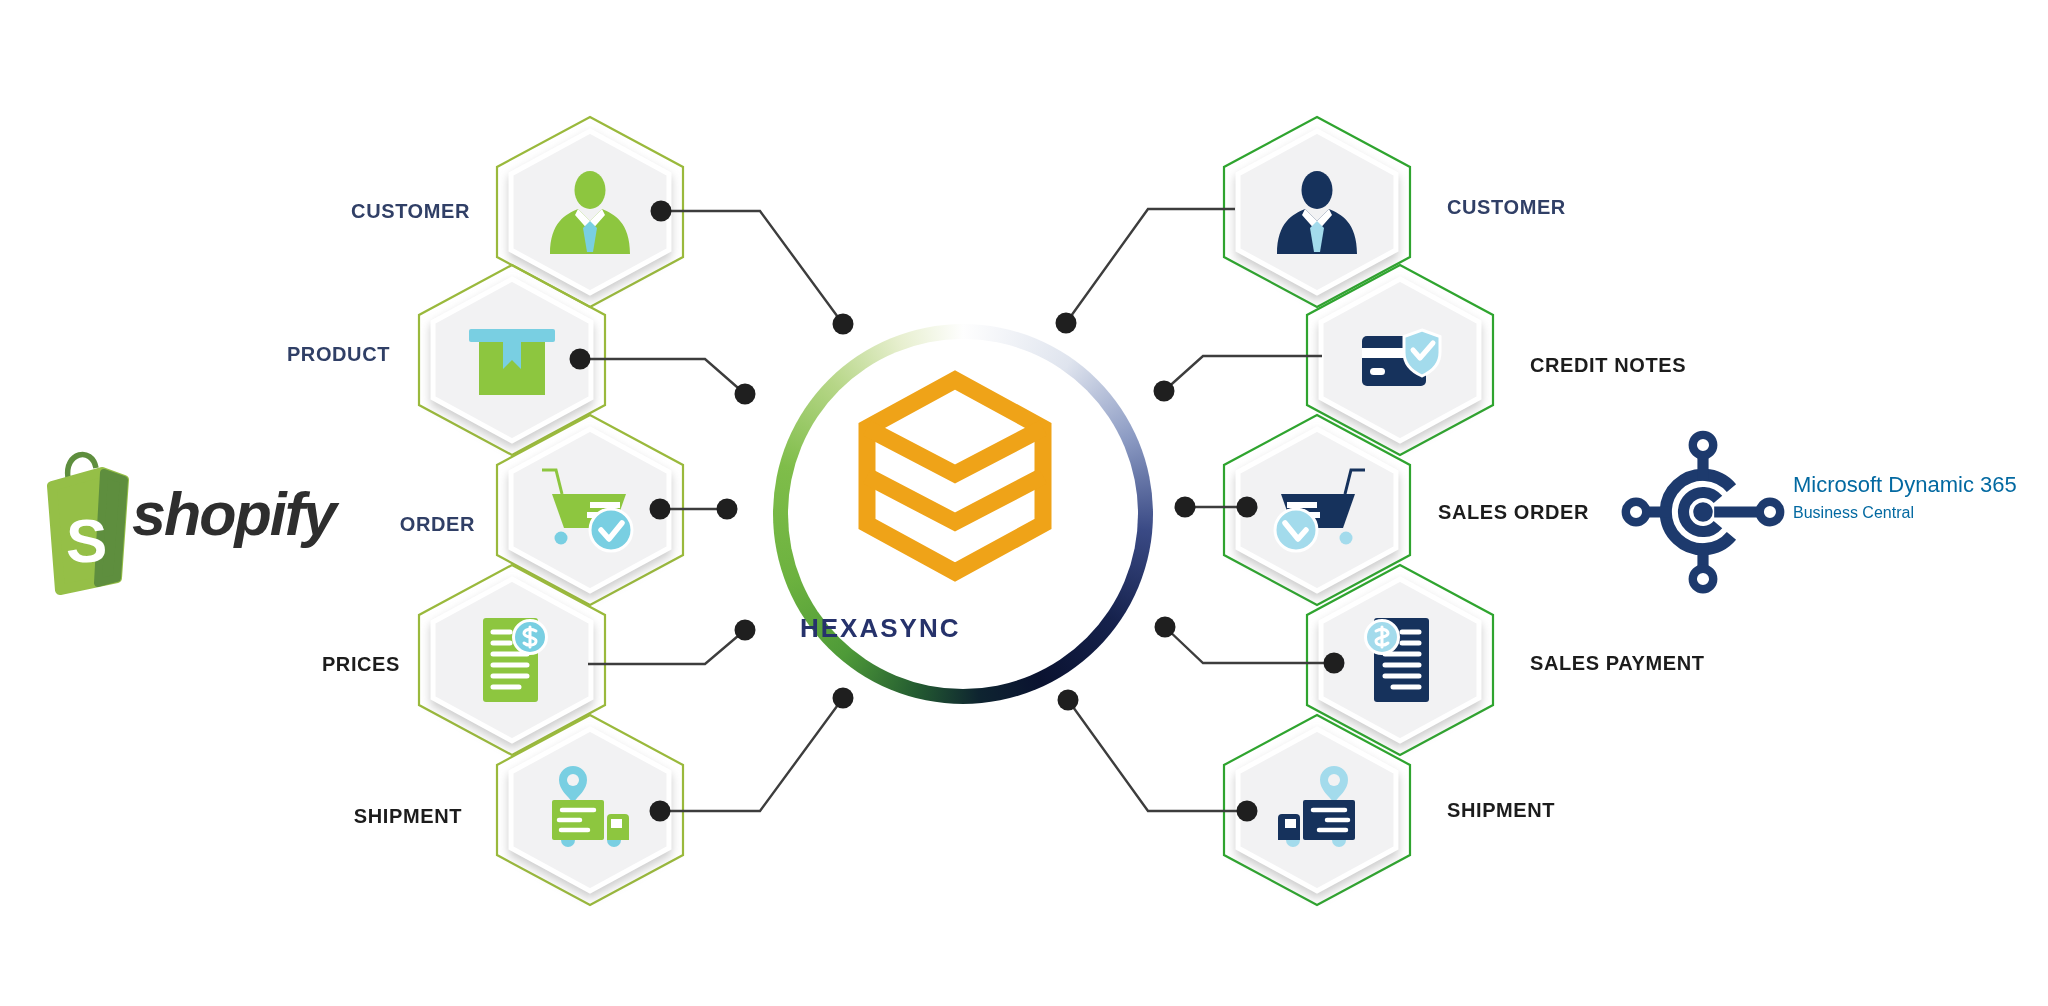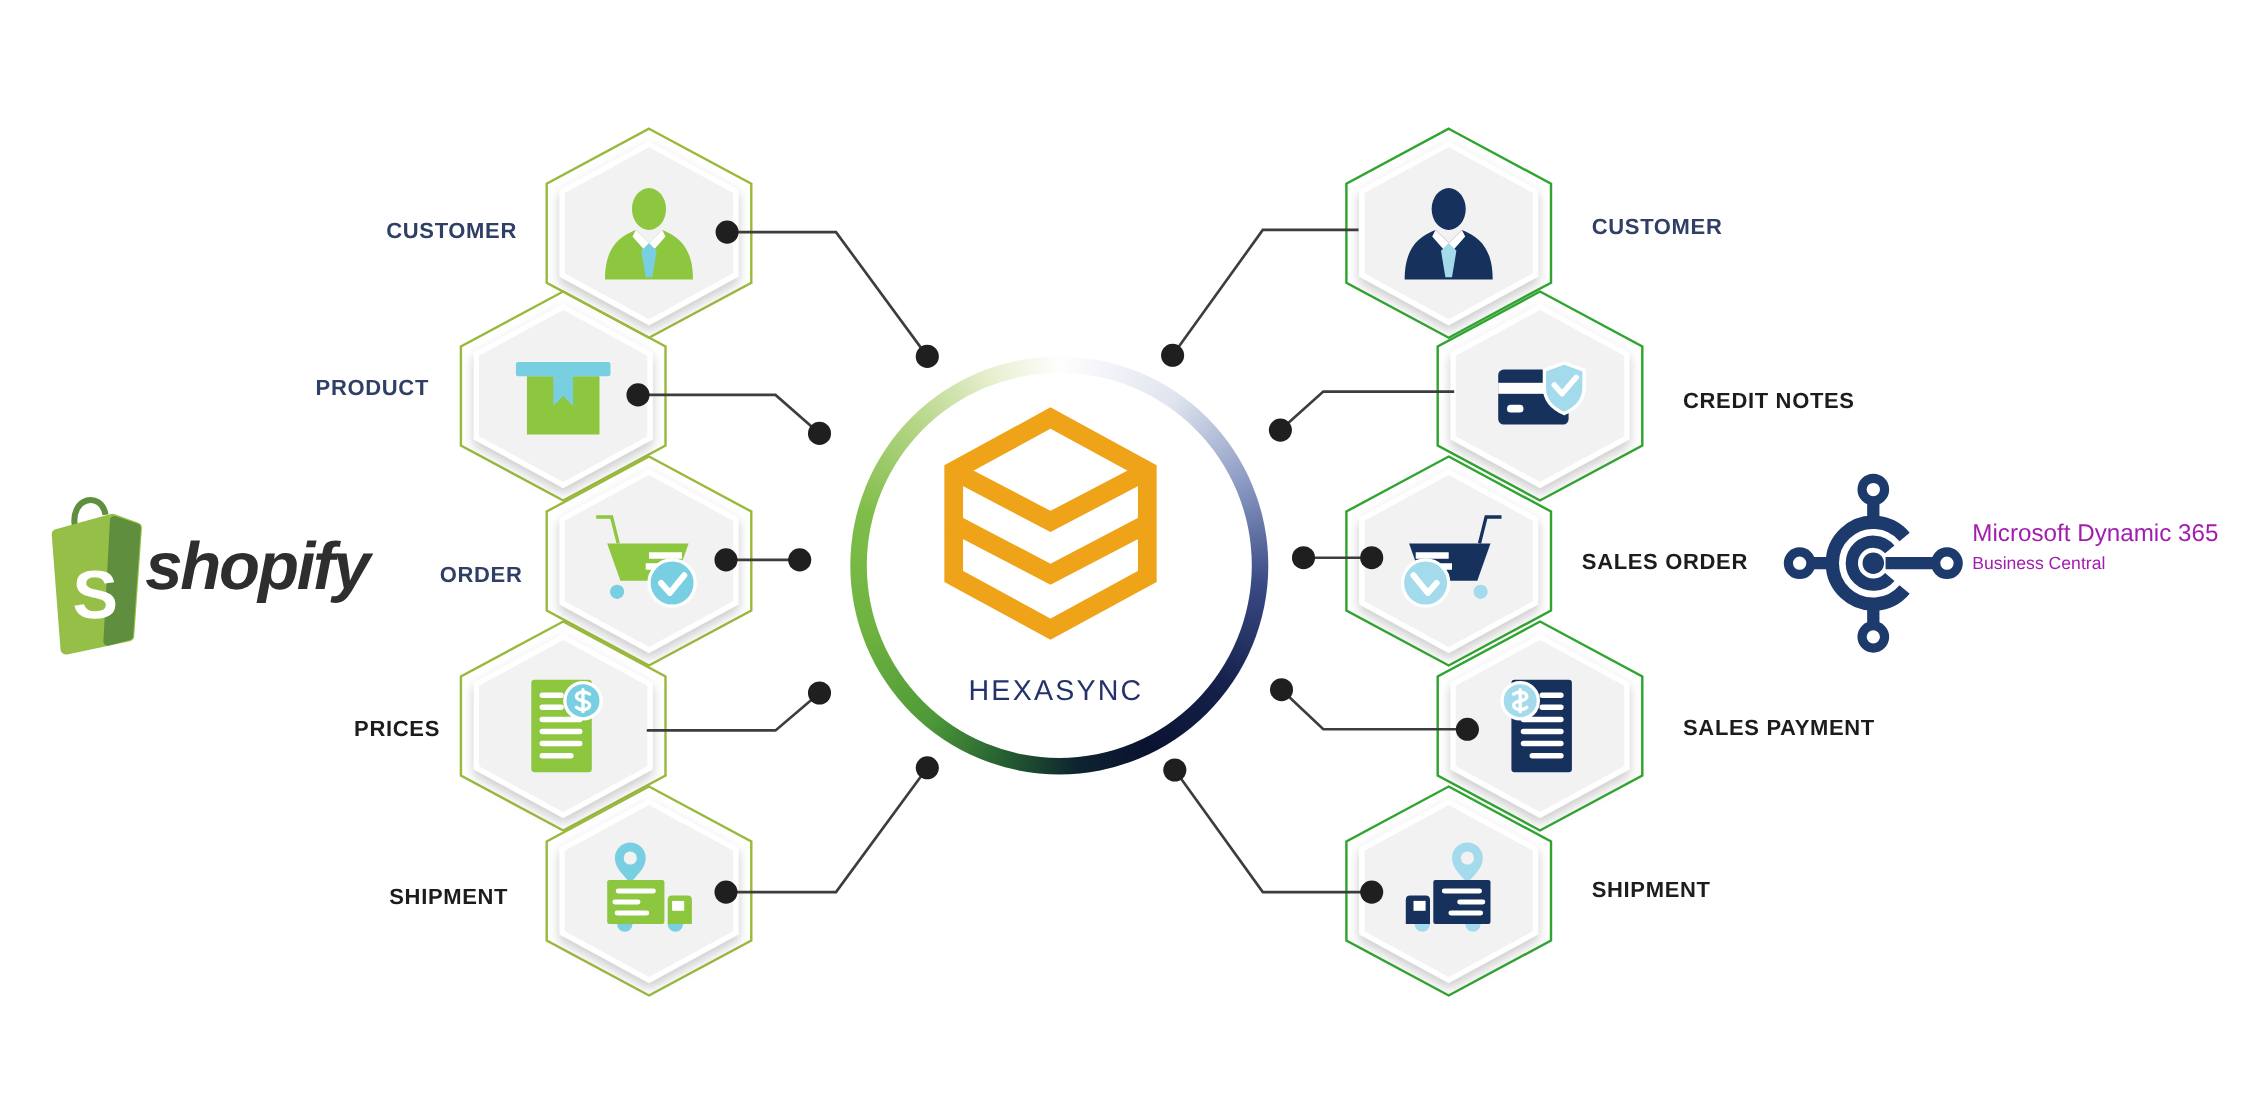--- a/index.html
+++ b/index.html
@@ -10,25 +10,25 @@
         background:conic-gradient(from 0deg,
           #fefefe 0deg,#dfe4ee 35deg,#8d9cc4 65deg,#3a4a85 95deg,#16224d 125deg,
           #0a1230 155deg,#0e2430 175deg,#245c31 195deg,#4e9a38 220deg,#6db23f 250deg,
           #7fbd4a 285deg,#b6d687 315deg,#e7efcf 340deg,#fefefe 360deg);}
   .ring-hole{position:absolute;left:15px;top:15px;right:15px;bottom:15px;border-radius:50%;background:#ffffff;}
   svg.layer{position:absolute;left:0;top:0;z-index:2;}
   .lbl{position:absolute;z-index:3;font-weight:700;font-size:20px;letter-spacing:.6px;
        white-space:nowrap;transform:translateY(-50%);}
   .lbl.navy{color:#303f66;}
   .lbl.black{color:#1c1c1c;}
-  .hub-label{position:absolute;z-index:3;width:320px;text-align:center;font-weight:400;
+  .hub-label{position:absolute;z-index:3;width:320px;font-weight:700;
        font-size:26px;letter-spacing:2px;color:#26326b;transform:translateY(-50%);}
   .shopify-word{position:absolute;z-index:3;left:132px;top:468px;font-size:61px;line-height:92px;
        font-weight:700;font-style:italic;letter-spacing:-2px;color:#2e2e2e;}
-  .bc-text{position:absolute;z-index:3;left:1793px;top:472px;color:#a21caf;}
+  .bc-text{position:absolute;z-index:3;left:1793px;top:472px;color:#0369a1;}
   .bc-line1{font-size:22px;line-height:26px;}
   .bc-line2{font-size:16px;line-height:30px;}
 </style>
 </head>
 <body>
 
 <div class="canvas">
 
   <div class="ring">
     <div class="ring-hole"></div>

